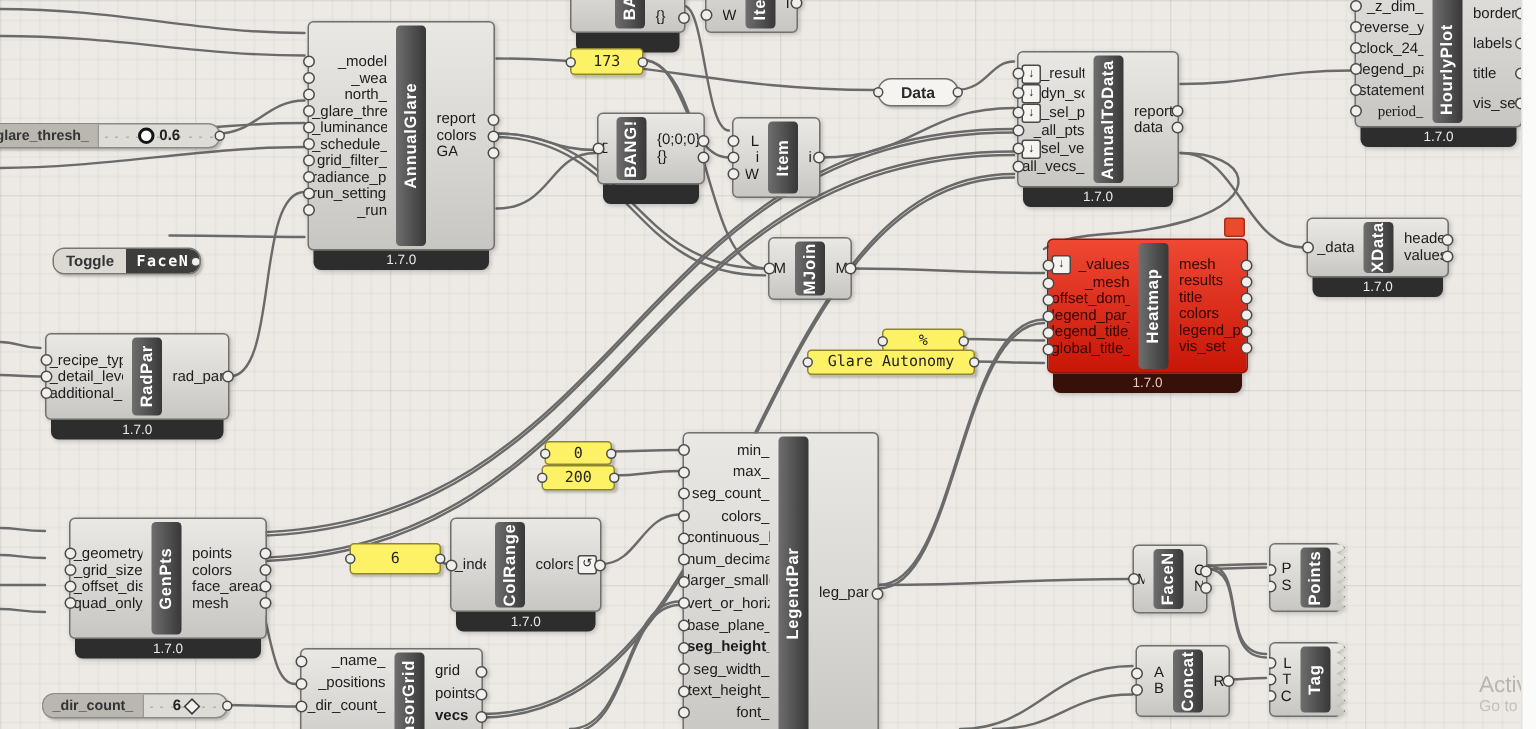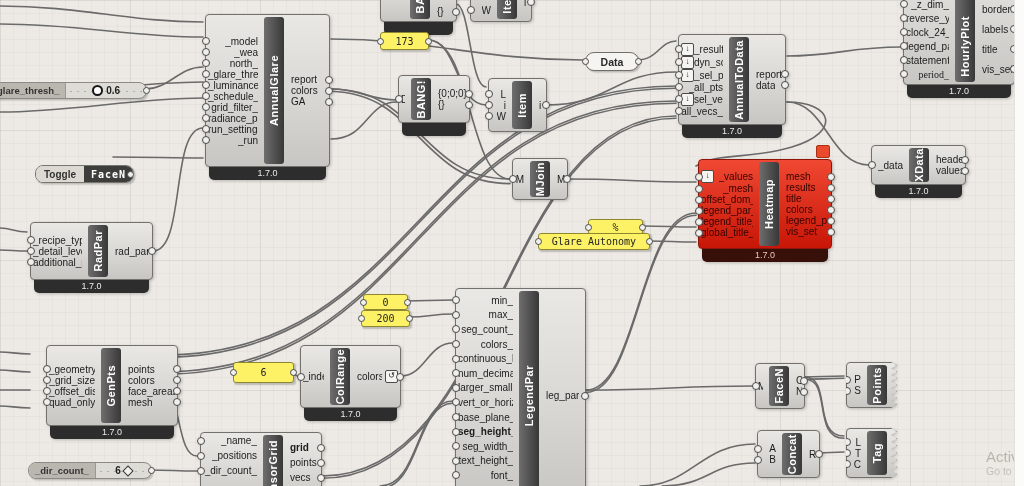--- a/index.html
+++ b/index.html
@@ -292,27 +292,27 @@
             <span class="plabel">_positions</span>
           </div>
           <div class="prow in" style="height: 15px;">
             <span class="plabel">_dir_count_</span>
           </div>
         </div>
       <div class="nbar">
           <span>SensorGrid</span>
         </div>
       <div class="outs topalign" style="width:36px;padding-top:7px;">
-          <div class="prow out" style="height: 15px; font-weight: bold;">
+          <div class="prow out" style="height: 15px;">
             <span class="plabel">grid</span>
           </div>
           <div class="prow out" style="height: 15px;">
             <span class="plabel">points</span>
           </div>
-          <div class="prow out" style="height: 15px;">
+          <div class="prow out" style="height: 15px; font-weight: bold;">
             <span class="plabel">vecs</span>
           </div>
         </div>
     </div>
   </div>
 
   <div class="comp nbot" style="left:380px;top:-28px;width:77px;height:53px;">
     <div class="cbody">
       <div class="ins"></div>
       <div class="nbar">

